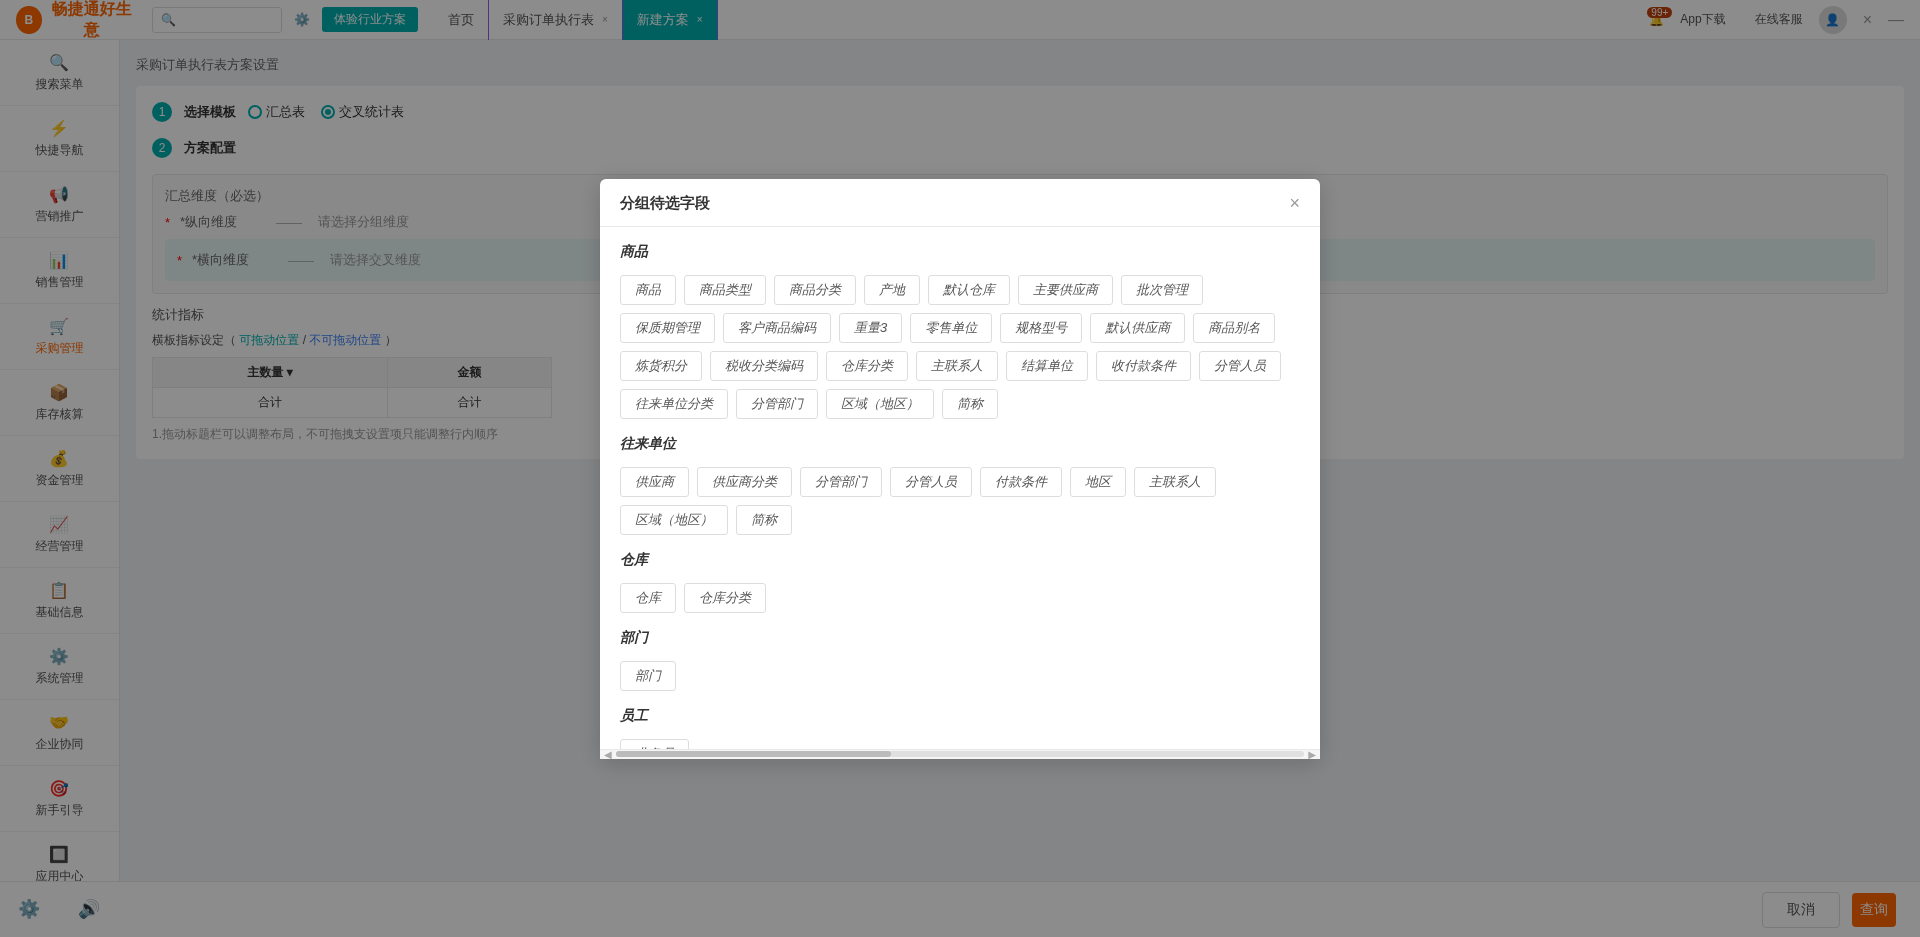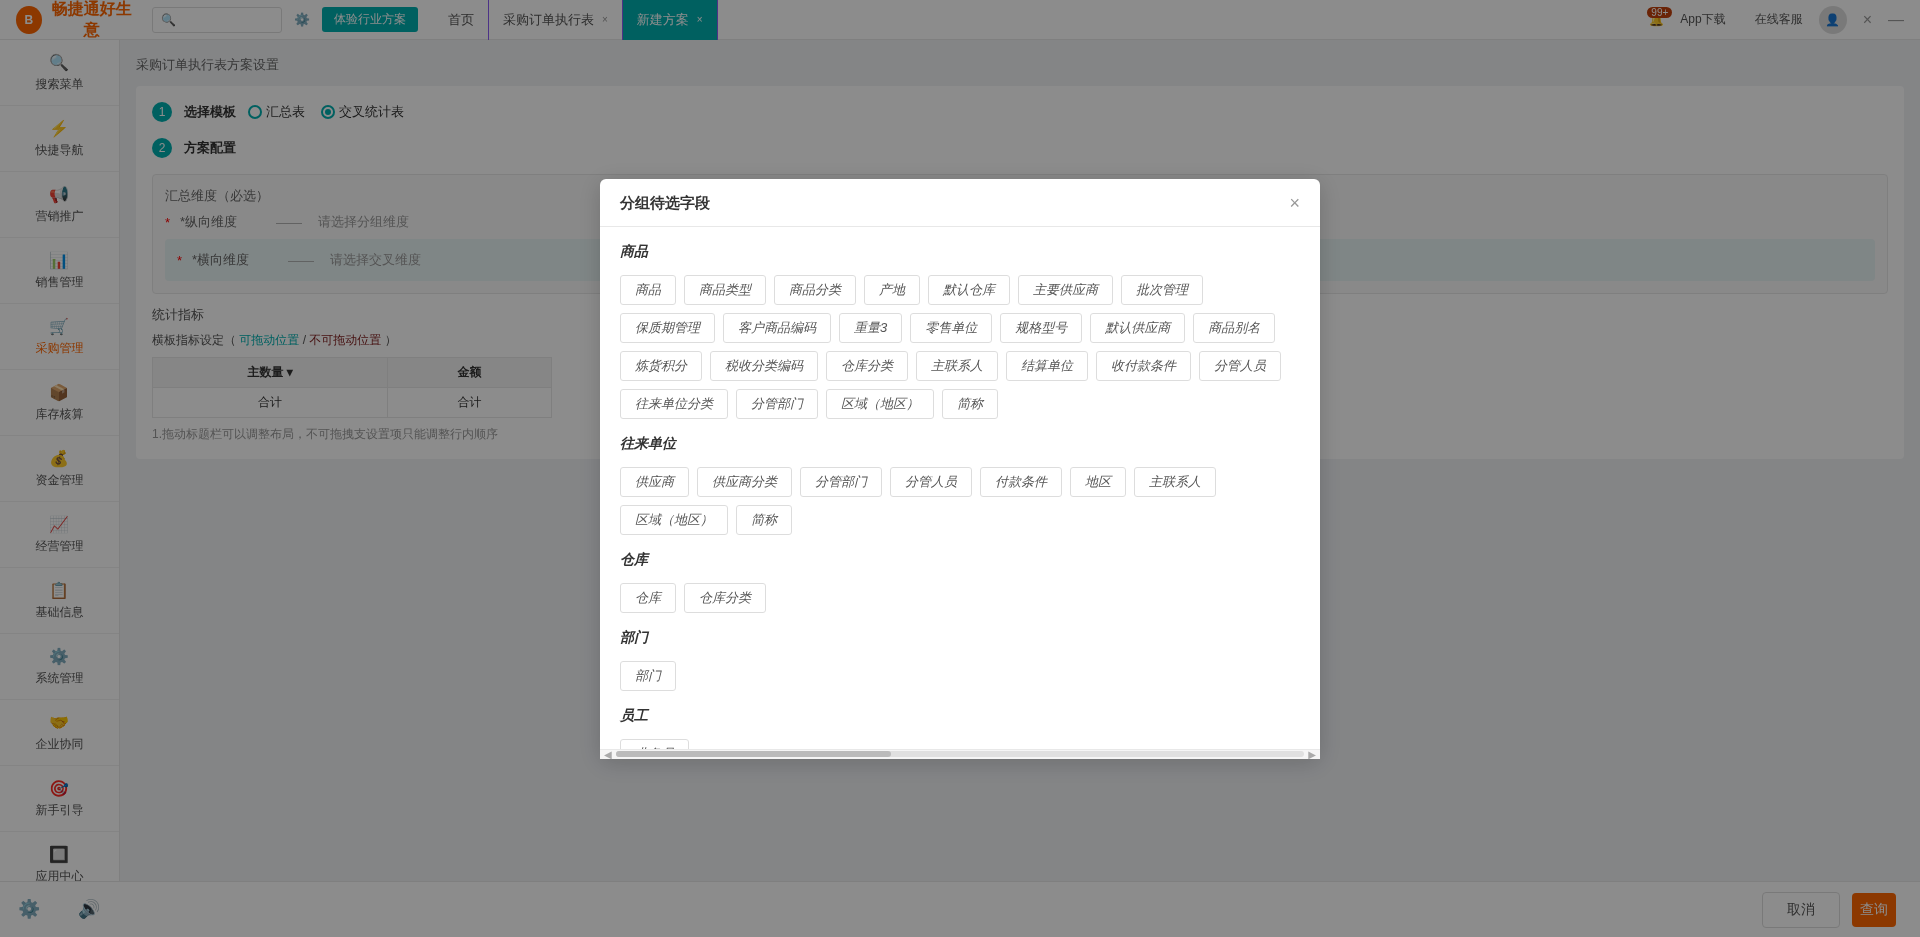--- a/index.html
+++ b/index.html
@@ -475,21 +475,21 @@
     </div>
 
     <div style="margin-bottom:8px;color:#555;font-size:13px;">
       <span>统计指标</span>
     </div>
 
     <div style="margin-bottom:8px;font-size:12px;color:#555;">
       <span>横板指标设定（</span>
       <span style="color:#00b0b0;">可拖动位置</span>
       <span> / </span>
-      <span style="color:#7f1d1d;">不可拖动位置</span>
+      <span style="color:#3b82f6;">不可拖动位置</span>
       <span>）</span>
     </div>
 
     <table class="stats-table" style="width:400px;">
       <thead>
         <tr>
           <th>主数量 ▾</th>
           <th>金额</th>
         </tr>
       </thead>

